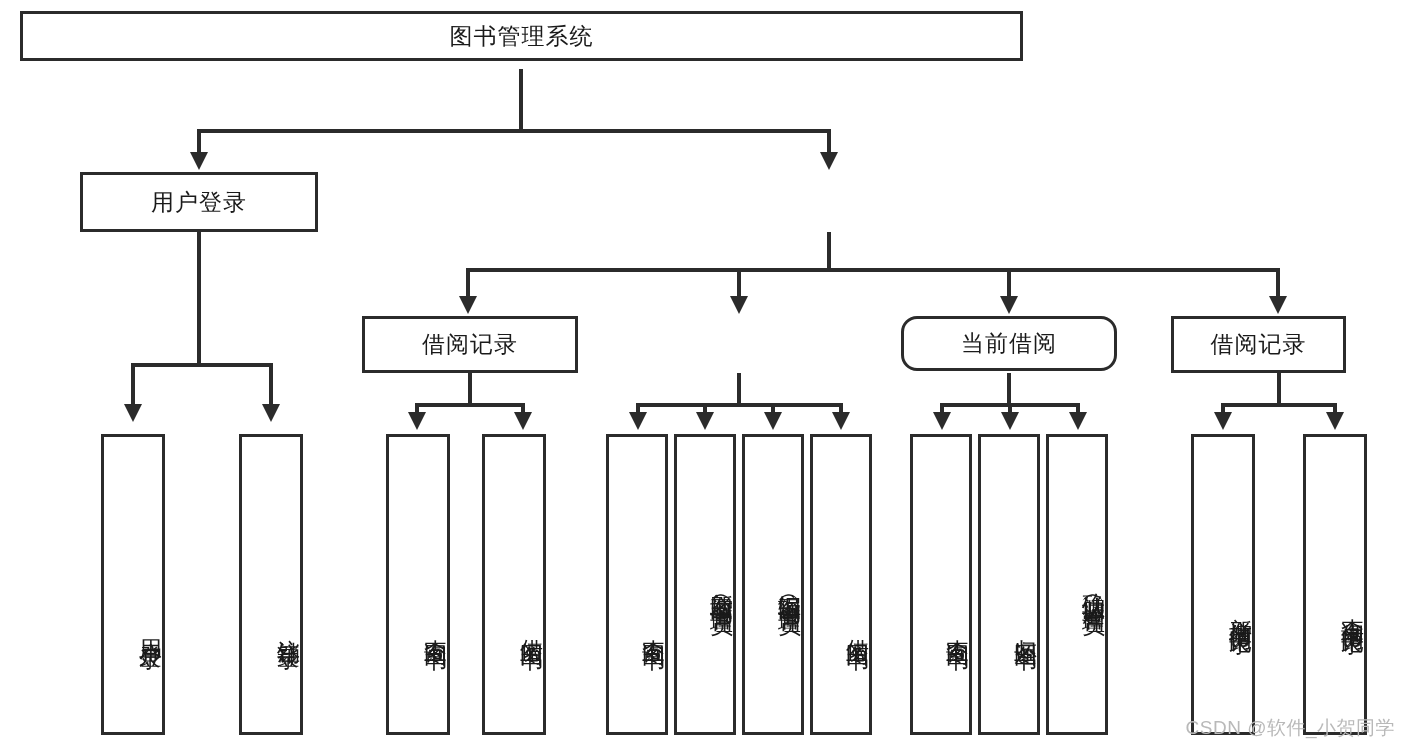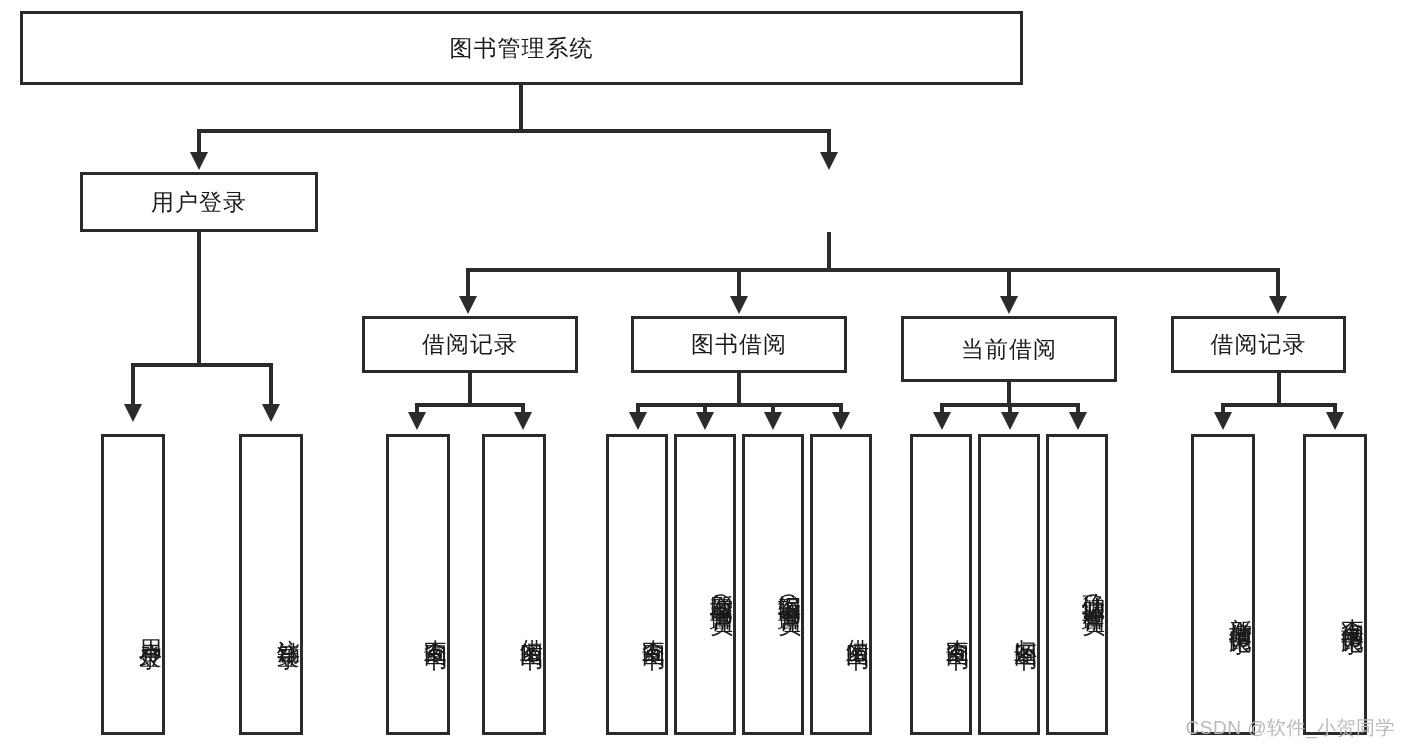--- a/index.html
+++ b/index.html
@@ -133,38 +133,35 @@
   <div class="ln" style="left:1076px; top:403px; width:4px; height:14px;"></div>
   <div class="arrow" style="left:1069px; top:412px;"></div>
 
   <div class="ln" style="left:1277px; top:373px; width:4px; height:34px;"></div>
   <div class="ln" style="left:1221px; top:403px; width:116px; height:4px;"></div>
   <div class="ln" style="left:1221px; top:403px; width:4px; height:14px;"></div>
   <div class="arrow" style="left:1214px; top:412px;"></div>
   <div class="ln" style="left:1333px; top:403px; width:4px; height:14px;"></div>
   <div class="arrow" style="left:1326px; top:412px;"></div>
 
-  <div class="node horiz" style="left:20px; top:11px; width:1003px; height:74px;">
+  <div class="node horiz" style="left:20px; top:11px; width:1003px; height:50px;">
     <span>图书管理系统</span>
   </div>
 
   <div class="node horiz" style="left:80px; top:172px; width:238px; height:60px;">
     <span>用户登录</span>
   </div>
 
 
   <div class="node horiz" style="left:362px; top:316px; width:216px; height:57px;">
     <span>借阅记录</span>
   </div>
 
-  <div class="node horiz" style="left:631px; top:316px; width:216px; height:57px;">
-    <span>图书借阅</span>
-  </div>
-
-  <div class="node horiz" style="left:901px; top:316px; width:216px; height:66px;">
+
+  <div class="node horiz" style="left:901px; top:316px; width:216px; height:55px;border-radius:16px;">
     <span>当前借阅</span>
   </div>
 
   <div class="node horiz" style="left:1171px; top:316px; width:175px; height:57px;font-family:Liberation Mono, monospace;">
     <span>借阅记录</span>
   </div>
 
   <div class="node vert" style="left:101px; top:434px; width:64px; height:301px; padding-top:85px;">
     <span>用户登录</span>
   </div>

